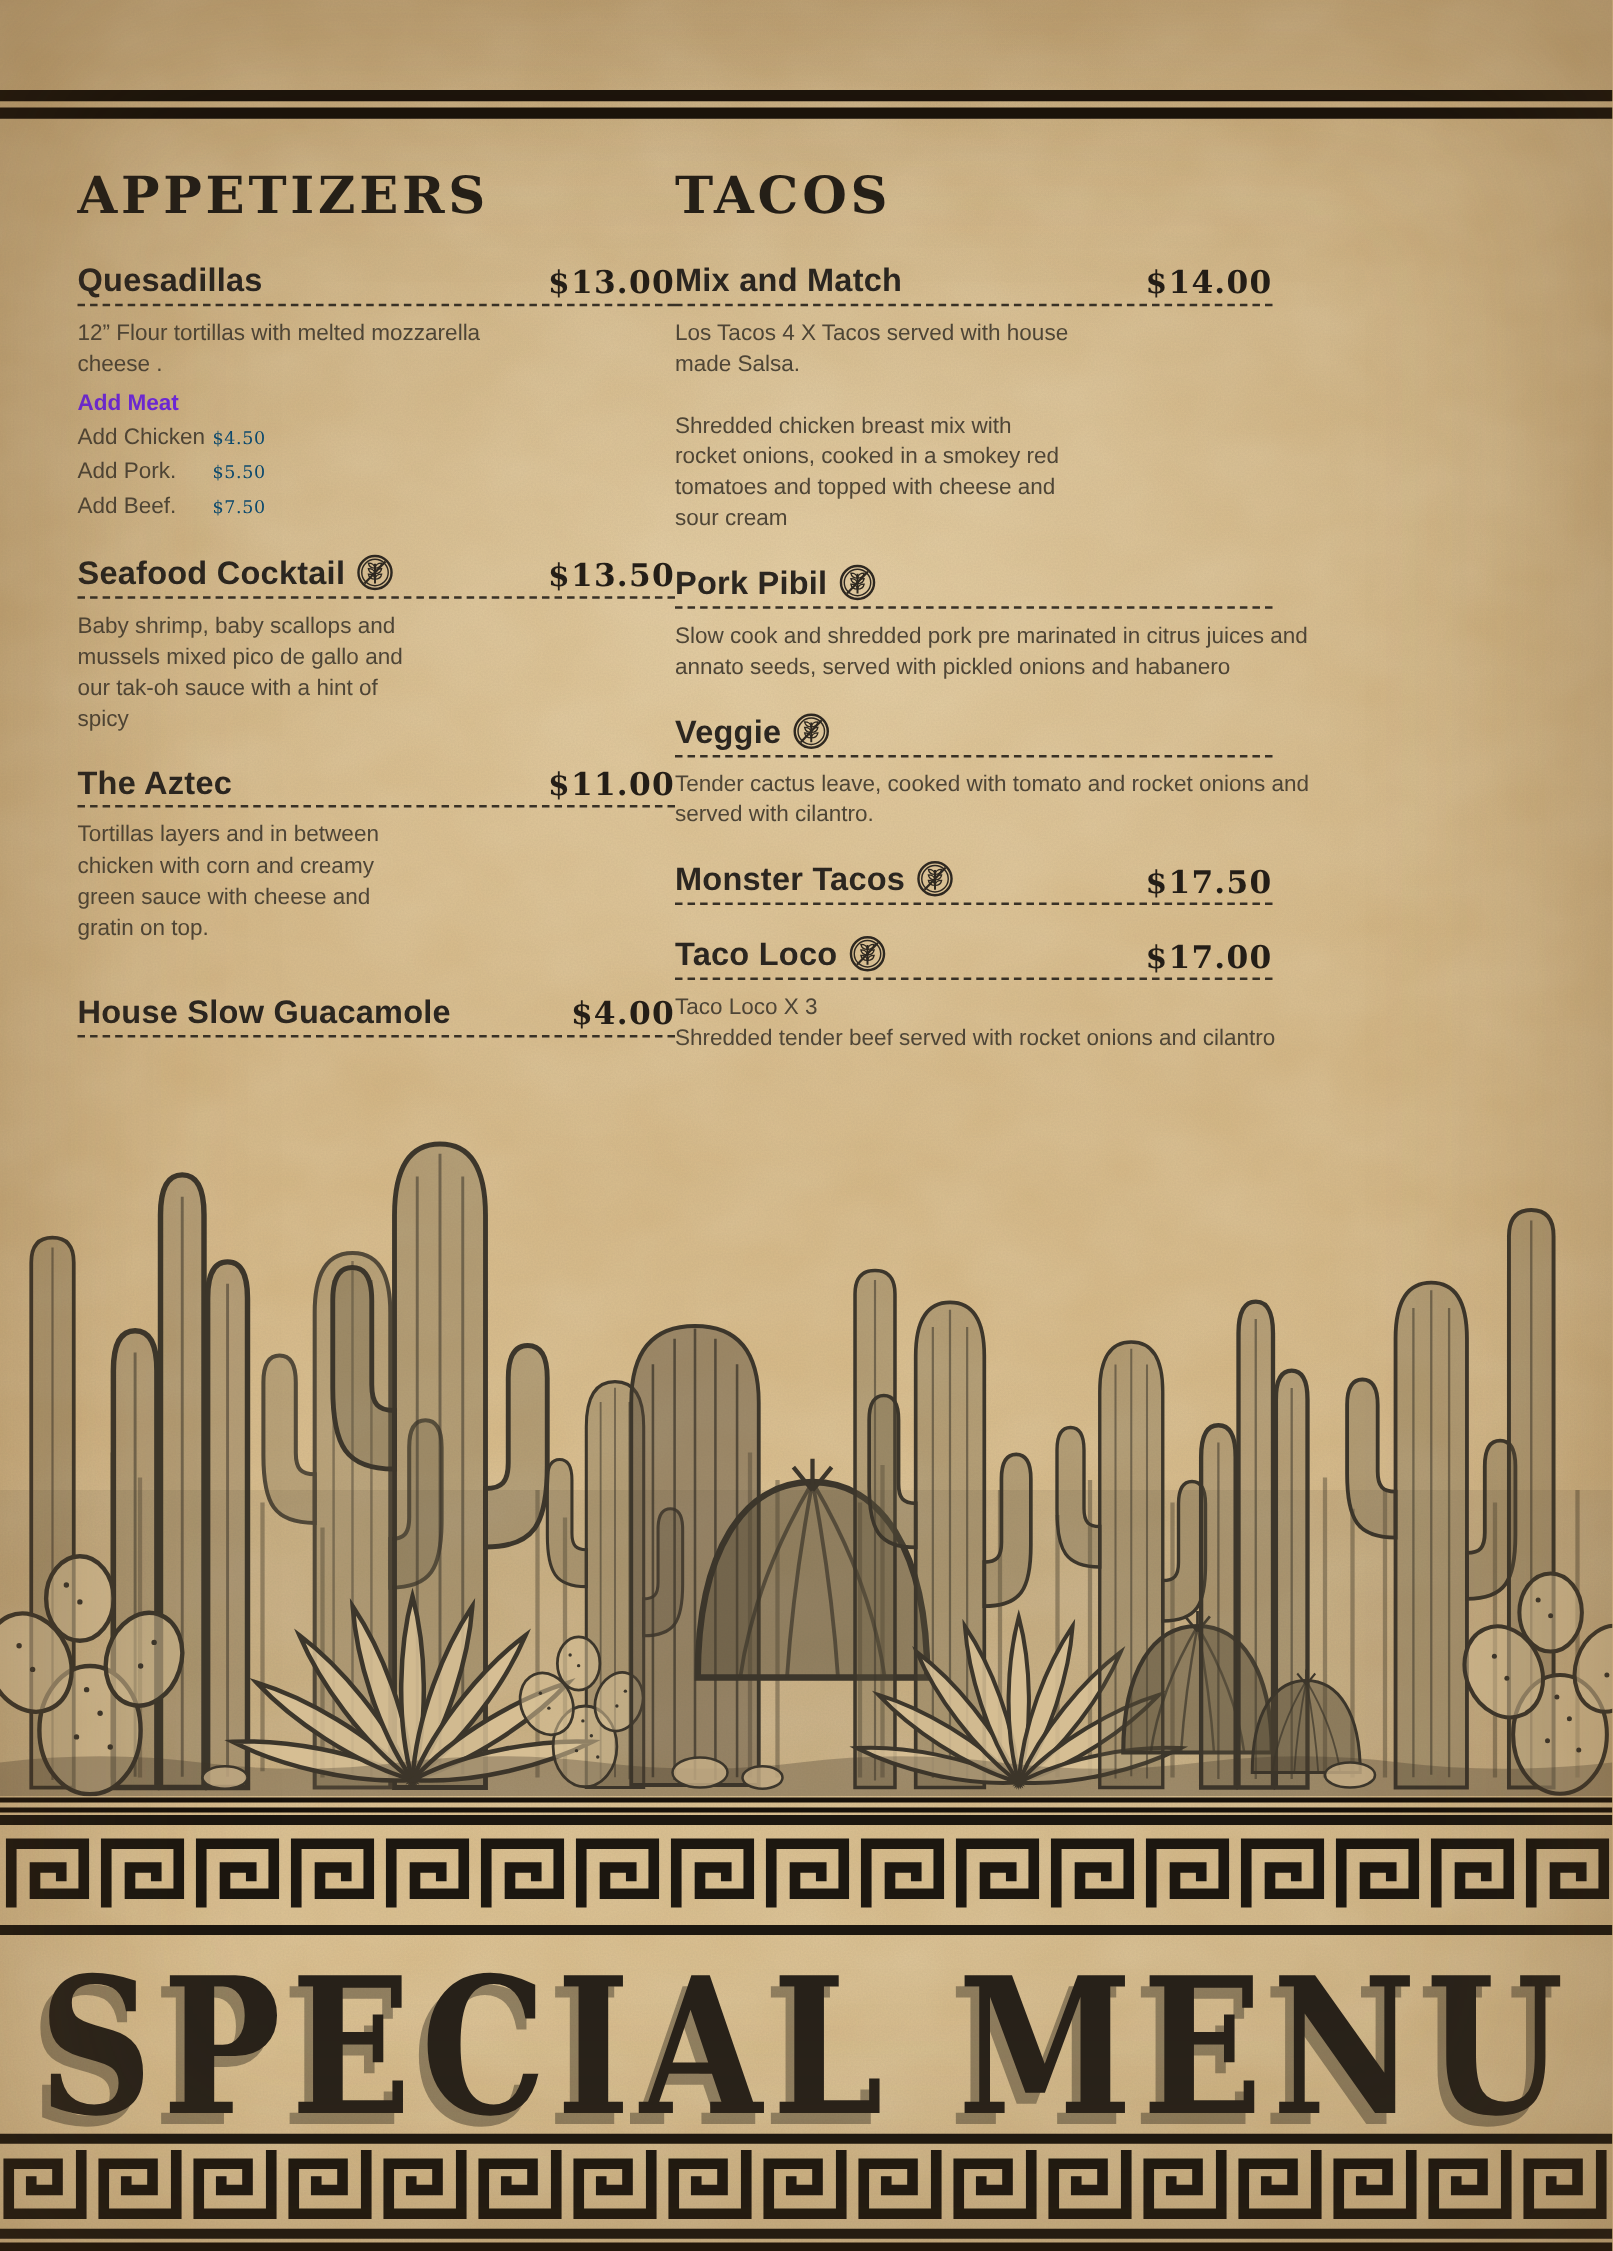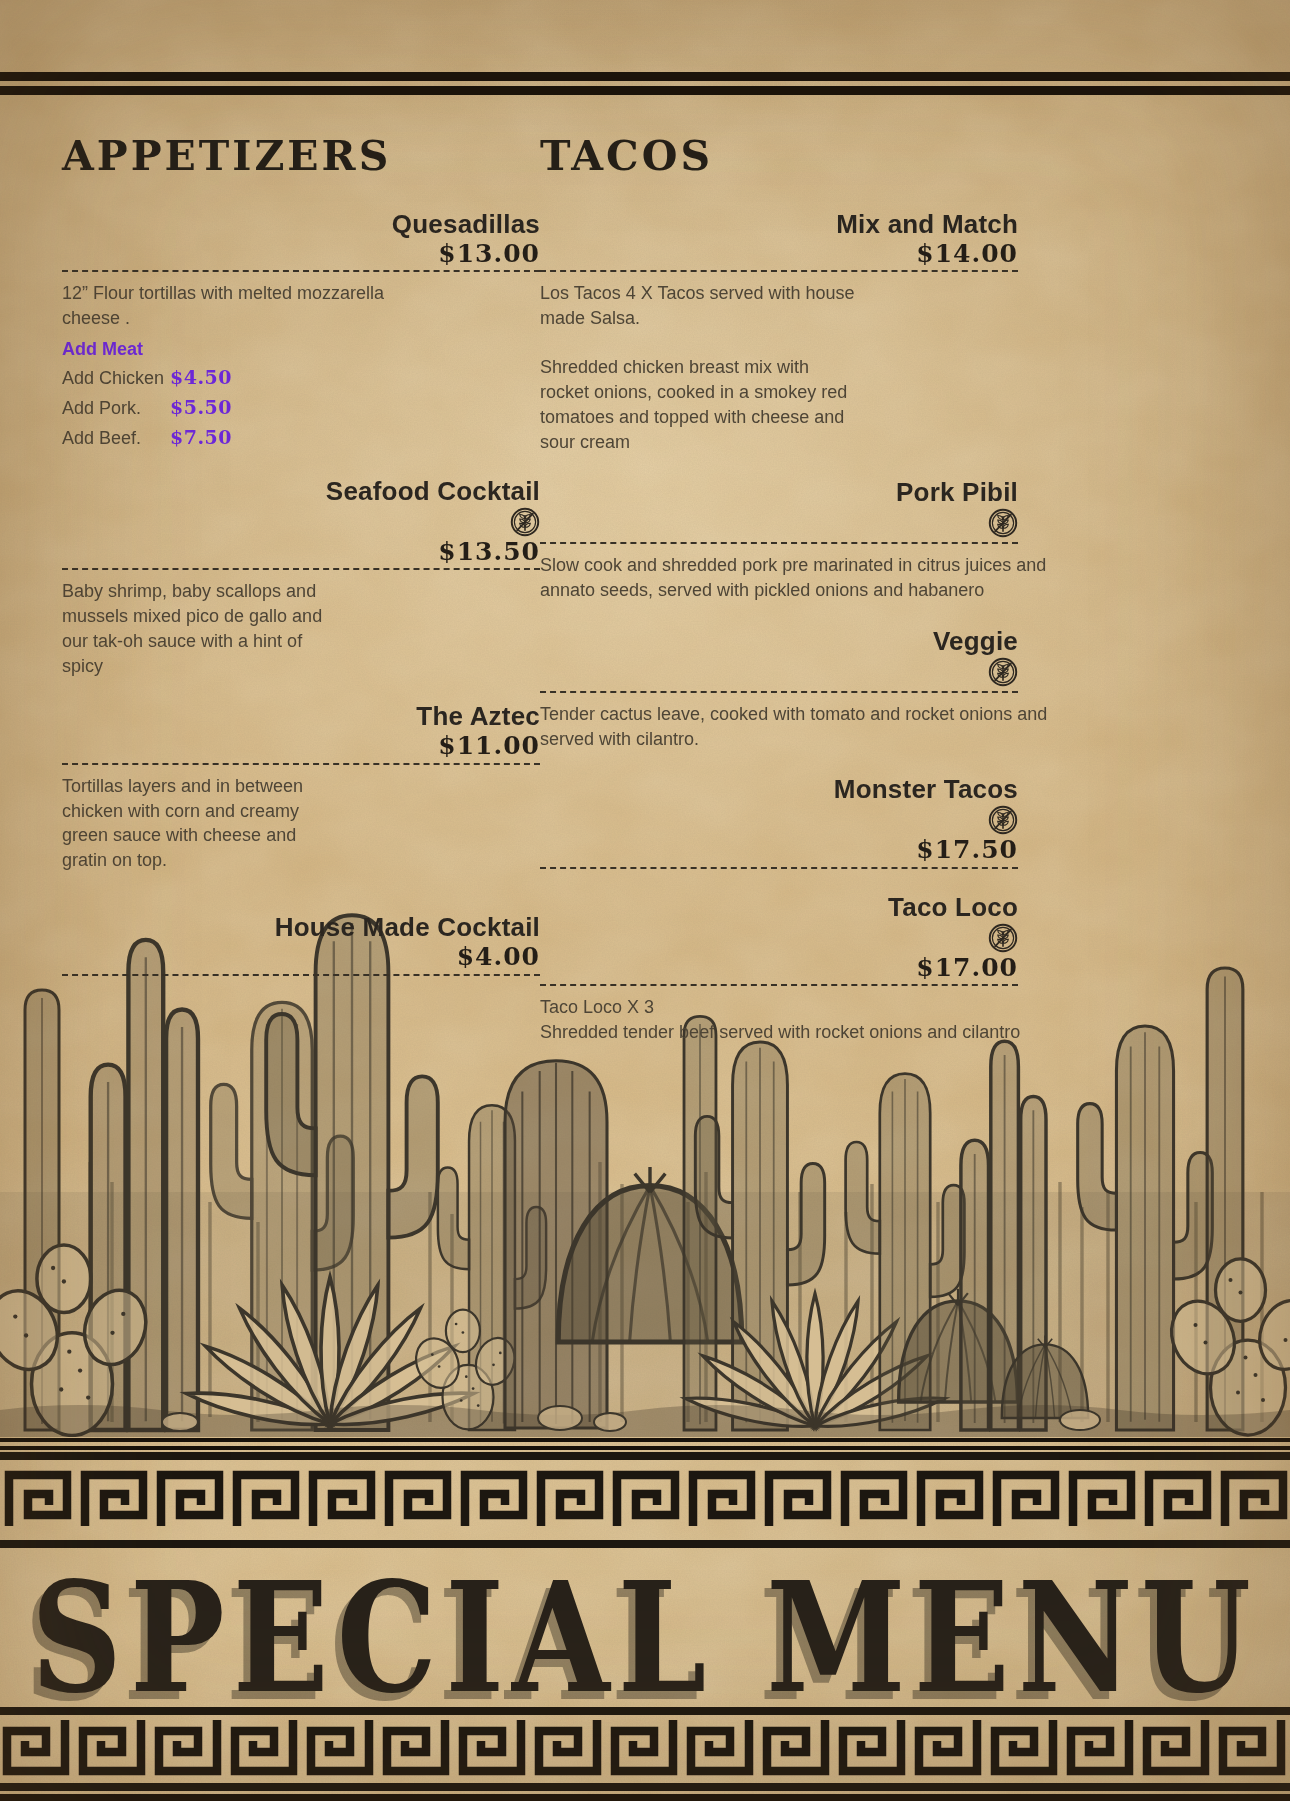--- a/index.html
+++ b/index.html
@@ -22,32 +22,32 @@
   .top-rules .bar + .bar{margin-top:5px;}
 
   .menu-columns{position:absolute;top:118px;left:62px;z-index:4;display:flex;}
   .col{width:478px;}
   .section-heading{
     font-family:"DejaVu Serif", serif;font-weight:700;font-size:41px;
     letter-spacing:3px;color:#241f18;margin:14px 0 30px 0;
   }
   .menu-item{margin-bottom:24px;}
   .menu-item.mt-lg{margin-top:40px;}
-  .item-head{display:flex;align-items:flex-end;border-bottom:2px dashed #383126;padding-bottom:3px;flex-direction:column;}
+  .item-head{display:flex;align-items:flex-end;border-bottom:2px dashed #383126;padding-bottom:3px;}
   .item-name{font-weight:700;font-size:26px;color:#2b2620;letter-spacing:.2px;line-height:1.15;}
   .gf{width:30px;height:30px;margin:0 0 1px 9px;flex:0 0 auto;}
   .item-price{margin-left:auto;font-family:"DejaVu Serif", serif;font-weight:700;
     font-size:25px;color:#241e17;letter-spacing:1px;line-height:1.1;padding-left:12px;}
   .item-desc{font-size:18px;color:#4e4536;line-height:1.38;margin-top:9px;white-space:pre-line;}
   .item-desc.wide{max-width:522px;width:522px;}
   .addons{margin-top:3px;font-size:18px;color:#4e4536;}
   .addon-title{font-weight:700;color:#6d28d9;margin-top:5px;line-height:1.5;}
   .addon-row{display:flex;align-items:baseline;line-height:1.55;}
   .addon-label{width:108px;}
-  .addon-price{font-family:"DejaVu Serif", serif;font-weight:700;font-size:19px;color:#6d28d9;letter-spacing:.5px;}
+  .addon-price{font-family:"DejaVu Serif", serif;font-weight:400;font-size:14px;color:#0c4a6e;letter-spacing:.5px;}
 
   .cactus{position:absolute;left:0;top:862px;z-index:2;}
 
   .ornament{position:absolute;left:0;top:1437px;z-index:3;}
   .banner-title{
     position:absolute;top:1549px;left:0;width:1290px;z-index:4;text-align:center;
     font-family:"DejaVu Serif", serif;font-weight:700;font-size:126px;line-height:1.18;
     letter-spacing:8px;color:#28221a;white-space:nowrap;
     transform:scaleY(1.2);transform-origin:50% 0;
     text-shadow:-7px 7px 0 rgba(40,34,26,0.40);
@@ -137,21 +137,21 @@
         <span class="item-price">$11.00</span>
       </div>
       <div class="item-desc">Tortillas layers and in between
 chicken with corn and creamy
 green sauce with cheese and
 gratin on top.</div>
     </div>
 
     <div class="menu-item mt-lg">
       <div class="item-head">
-        <span class="item-name">House Made Cocktail</span>
+        <span class="item-name">House Slow Guacamole</span>
         <span class="item-price">$4.00</span>
       </div>
     </div>
   </div>
 
   <div class="col">
     <div class="section-heading">TACOS</div>
 
     <div class="menu-item">
       <div class="item-head">

